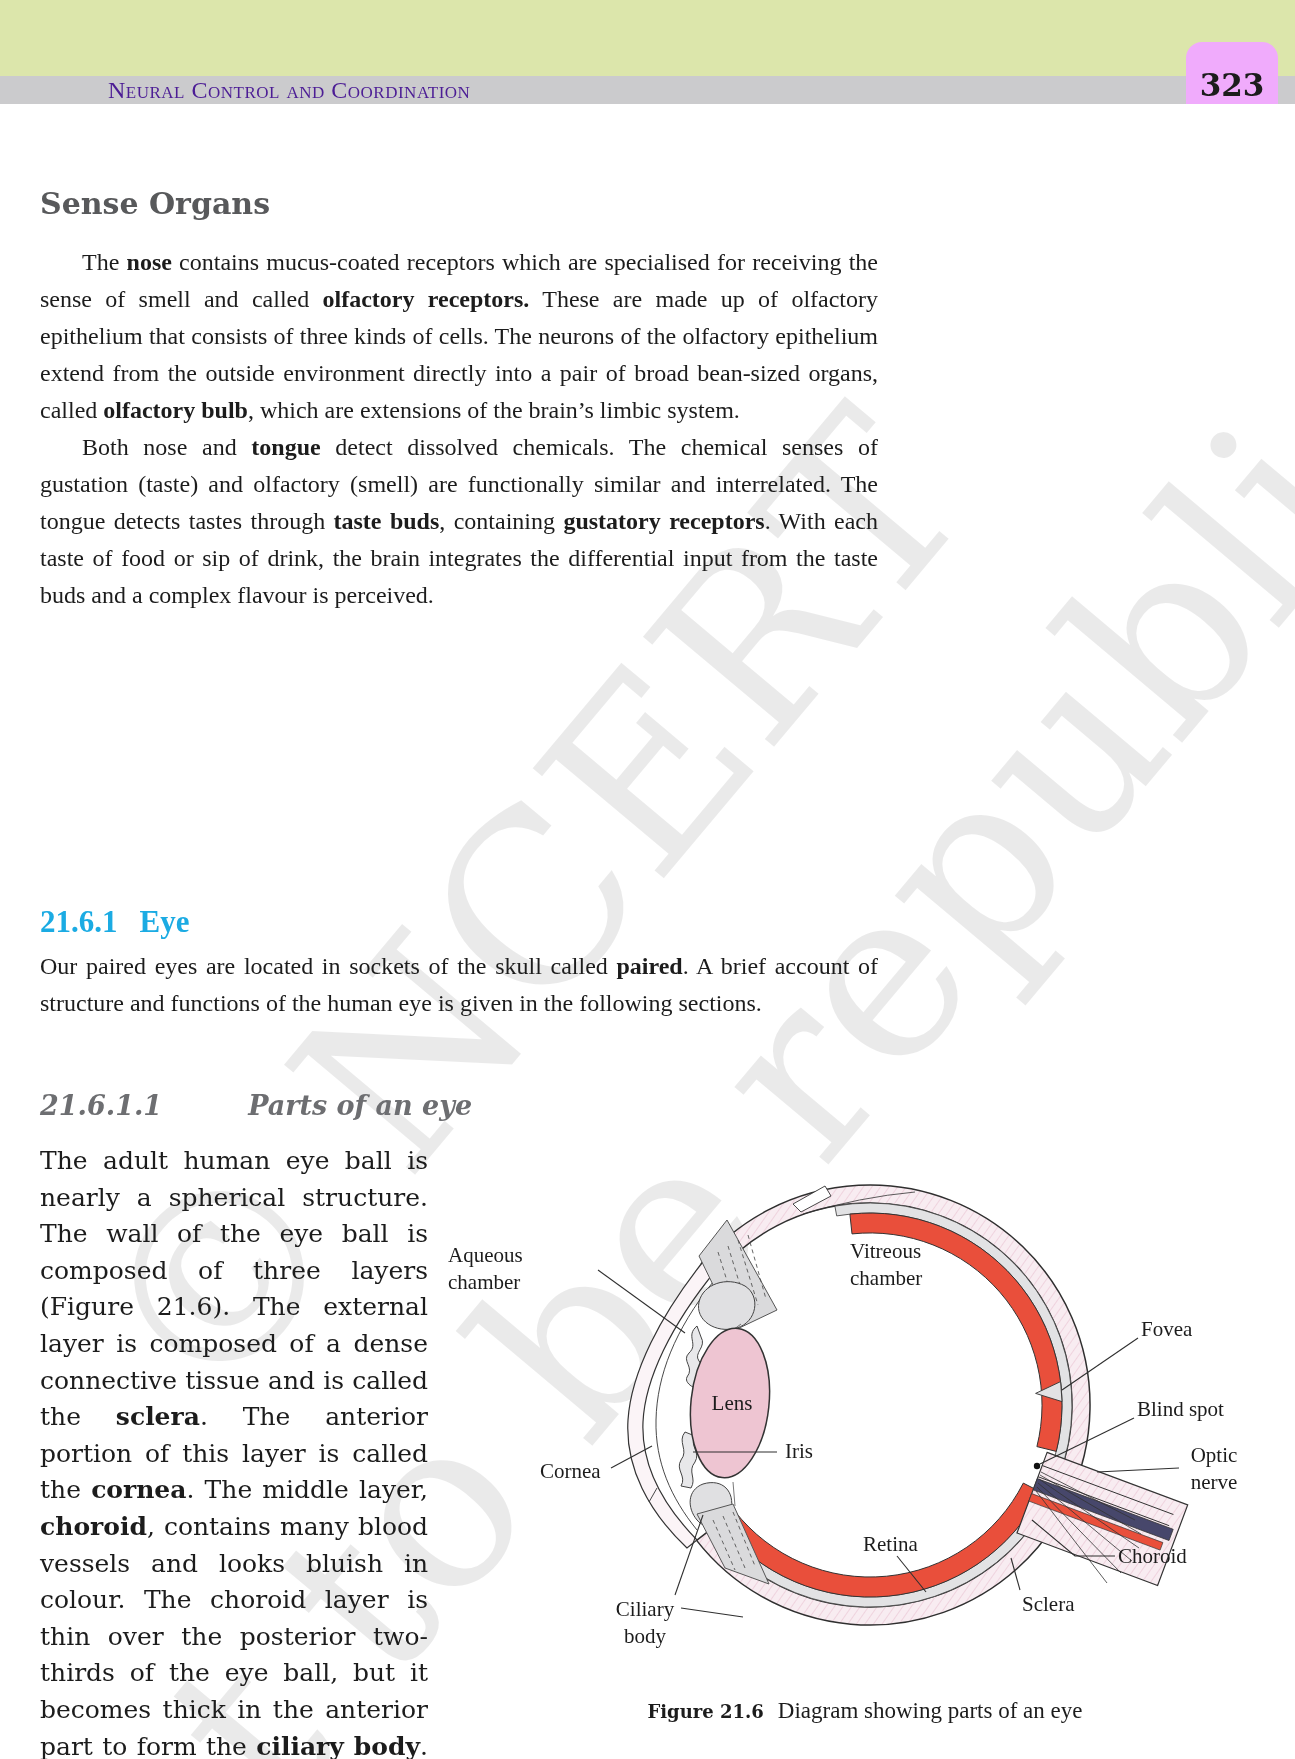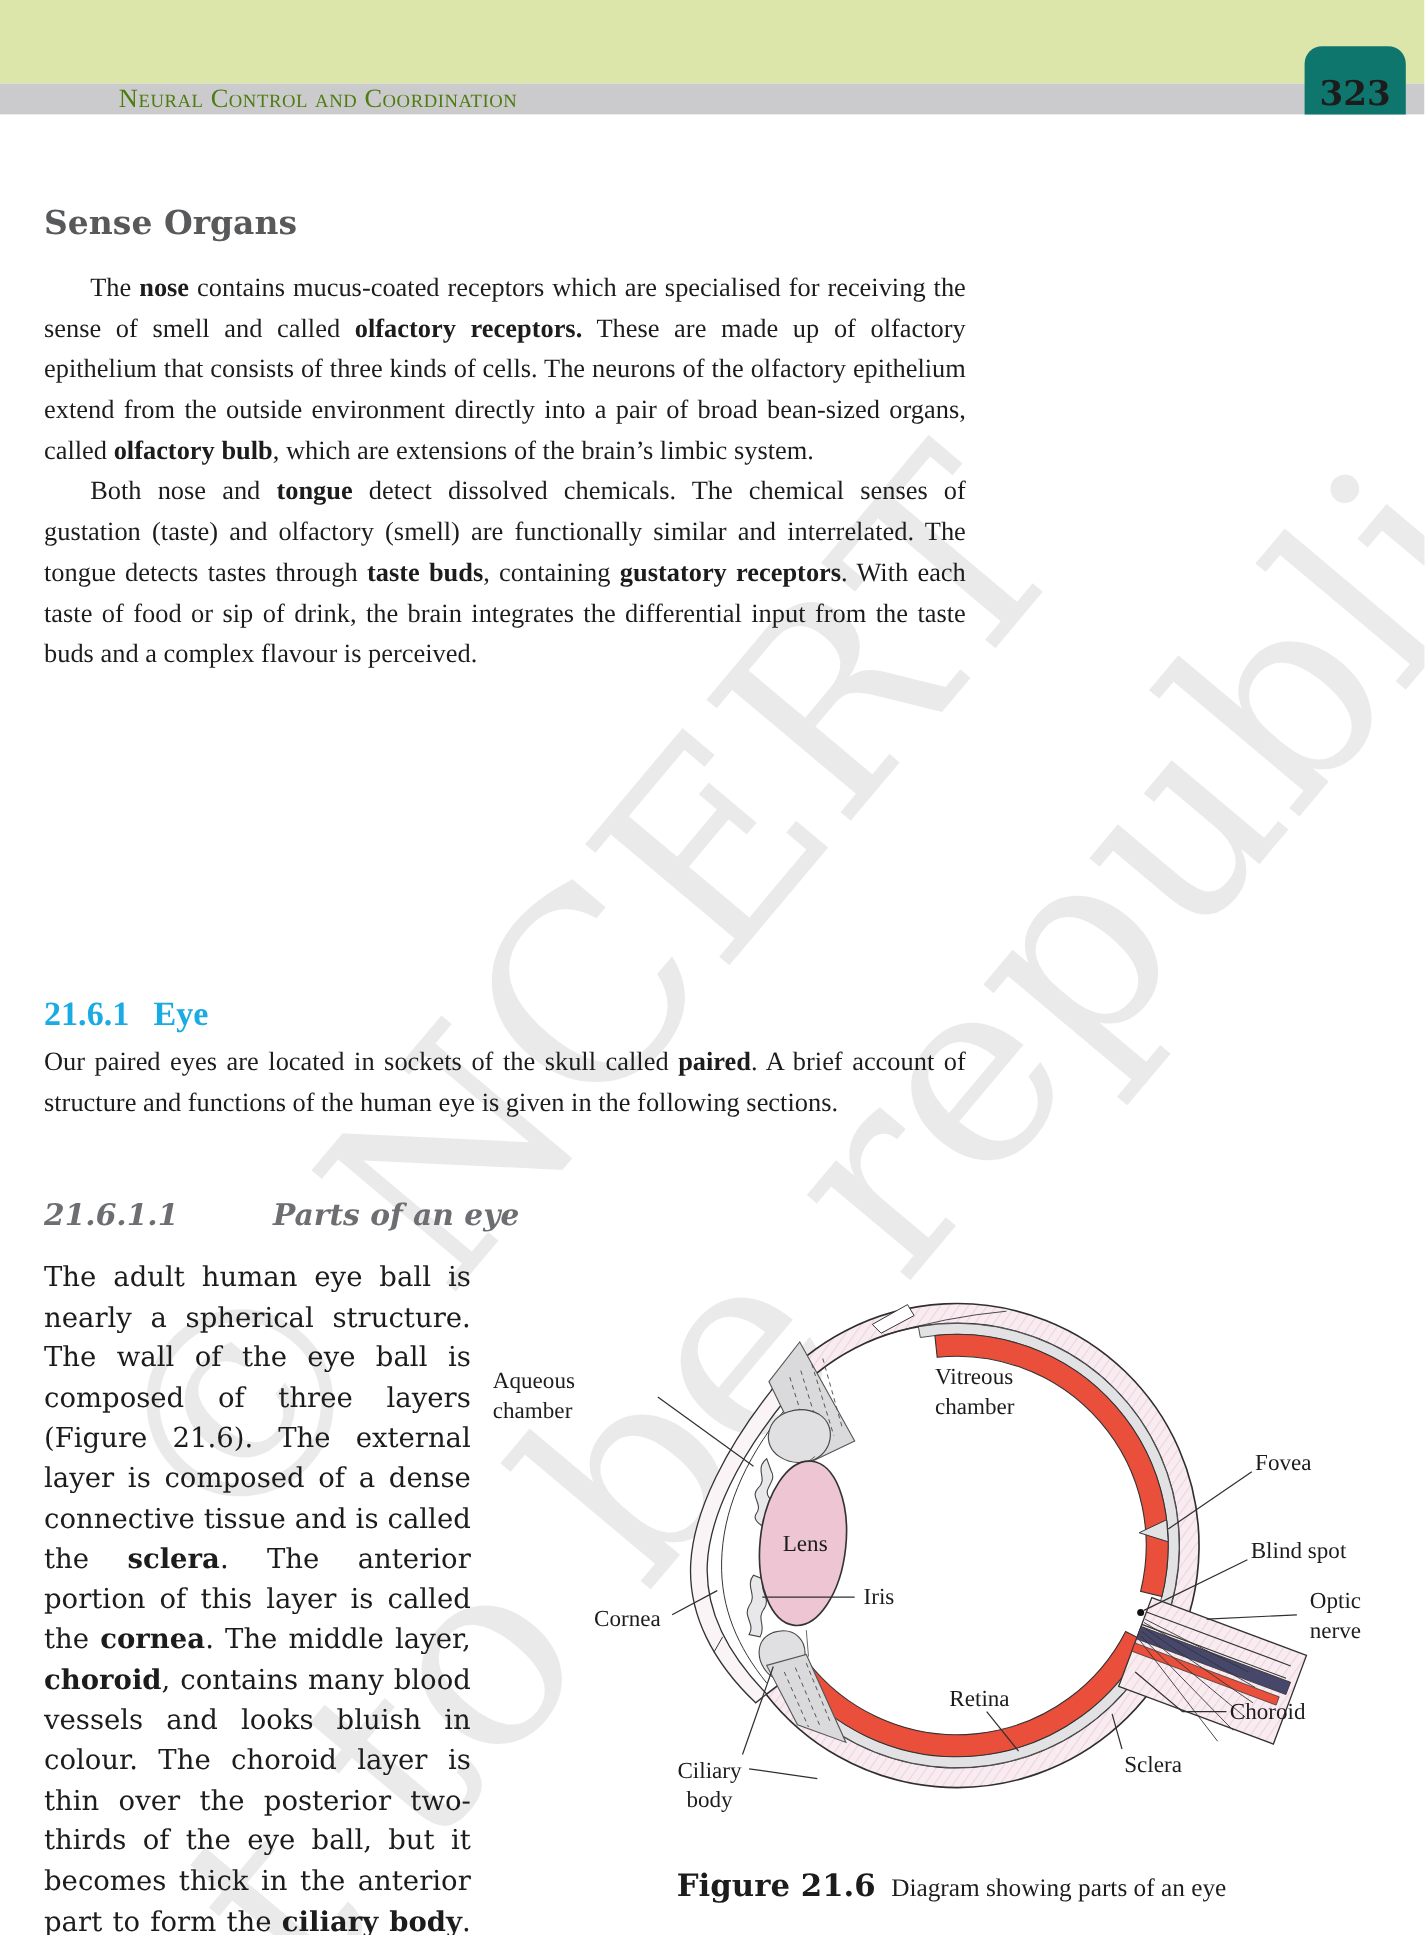--- a/index.html
+++ b/index.html
@@ -3,22 +3,22 @@
 <meta charset="utf-8">
 <style>
   html,body{margin:0;padding:0;}
   body{width:1295px;height:1759px;position:relative;overflow:hidden;background:#ffffff;
        font-family:"Liberation Serif",serif;color:#1c1c1c;}
   .abs{position:absolute;}
   
   #band-green{left:0;top:0;width:1295px;height:76px;background:var(--band_green,#dce6ab);z-index:1;}
   #band-gray{left:0;top:76px;width:1295px;height:28px;background:var(--band_gray,#cbcbcd);z-index:1;}
   #chapter-title{left:108px;top:76px;height:44px;line-height:28px;font-variant-caps:small-caps;
-       letter-spacing:0.5px;font-size:24px;color:#4d7c0f;z-index:3;}
-  #page-tab{left:1186px;top:42px;width:92px;height:62px;background:#0f766e;border-radius:16px 16px 0 0;
+       letter-spacing:0.5px;font-size:24px;color:#4c1d95;z-index:3;}
+  #page-tab{left:1186px;top:42px;width:92px;height:62px;background:#f0abfc;border-radius:16px 16px 0 0;
        display:flex;align-items:flex-end;justify-content:center;z-index:2;
        font-family:"DejaVu Serif",serif;font-weight:bold;font-size:31px;padding-bottom:1px;box-sizing:border-box;}
   
   #watermark{left:-500px;top:700px;width:2300px;transform:rotate(-50deg);z-index:0;
        font-family:"DejaVu Serif",serif;font-size:235px;line-height:1.32;color:#000;opacity:0.08;
        text-align:center;white-space:nowrap;}
   
   .content{z-index:2;}
   #sense-heading{left:40px;top:186px;font-family:"DejaVu Serif",serif;font-weight:bold;
        font-size:30px;color:var(--heading_gray,#58595b);}
@@ -31,21 +31,21 @@
   #orbits-para{left:40px;top:948px;width:838px;font-size:24px;line-height:37px;text-align:justify;margin:0;}
   #parts-heading{left:40px;top:1090px;font-family:"DejaVu Serif",serif;font-weight:bold;font-style:italic;
        font-size:27px;color:var(--subheading_gray,#6d6e71);}
   #parts-heading .num{margin-right:86px;}
   #eye-column{left:40px;top:1143px;width:388px;font-family:"DejaVu Serif",serif;font-size:25px;
        line-height:36.6px;text-align:justify;text-align-last:justify;margin:0;}
   b{font-weight:bold;}
   
   #eye-figure{left:435px;top:1090px;width:860px;height:600px;}
   #figure-caption{left:435px;top:1698px;width:860px;text-align:center;font-size:23px;}
-  #figure-caption .cap-label{font-family:"DejaVu Serif",serif;font-weight:bold;font-size:28px;margin-right:14px;}
+  #figure-caption .cap-label{font-family:"DejaVu Serif",serif;font-weight:bold;font-size:18px;margin-right:14px;}
   svg text{font-family:"Liberation Serif",serif;font-size:21px;fill:#1c1c1c;}
   .f-red{fill:var(--retina_red,#e94f3b);}
   .f-navy{fill:var(--nerve_navy,#47476b);}
   .f-lens{fill:var(--lens_pink,#eec5d2);}
   .f-pinkbg{fill:var(--sclera_pink,#f8ecf1);}
   .leader{stroke:#2f2f2f;stroke-width:1.1;fill:none;}
 </style>
 </head>
 <body>
 

